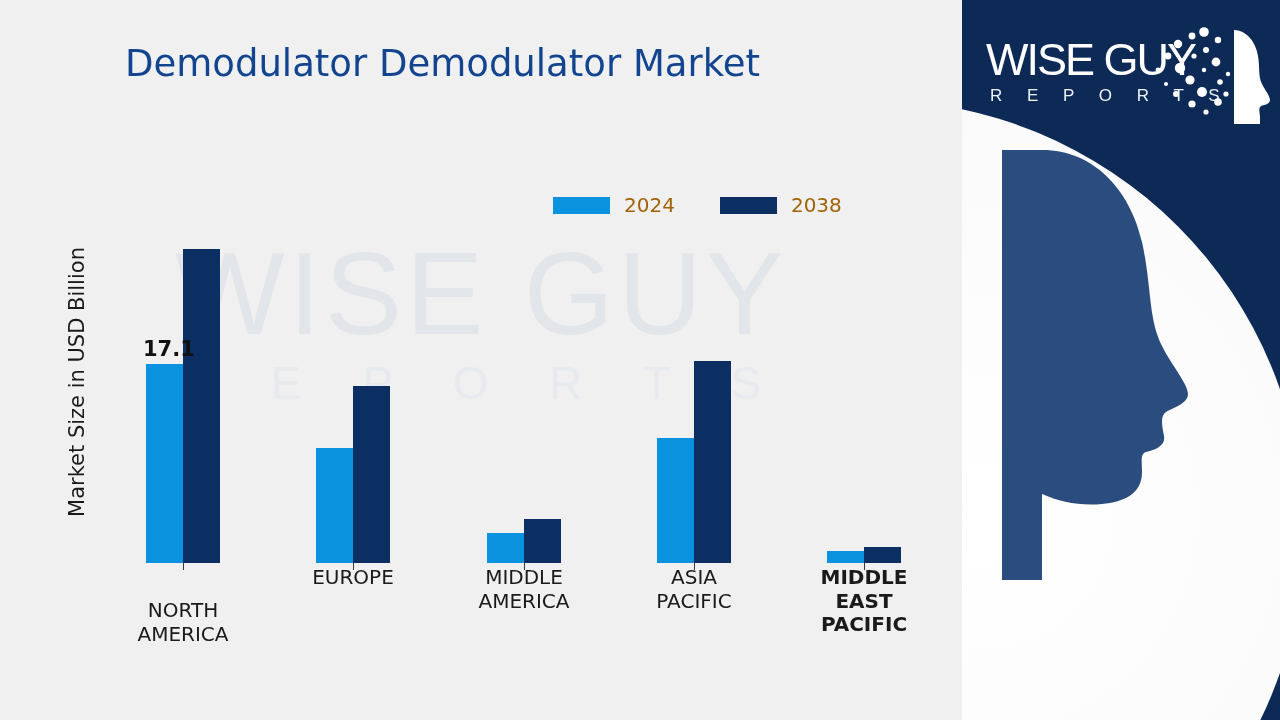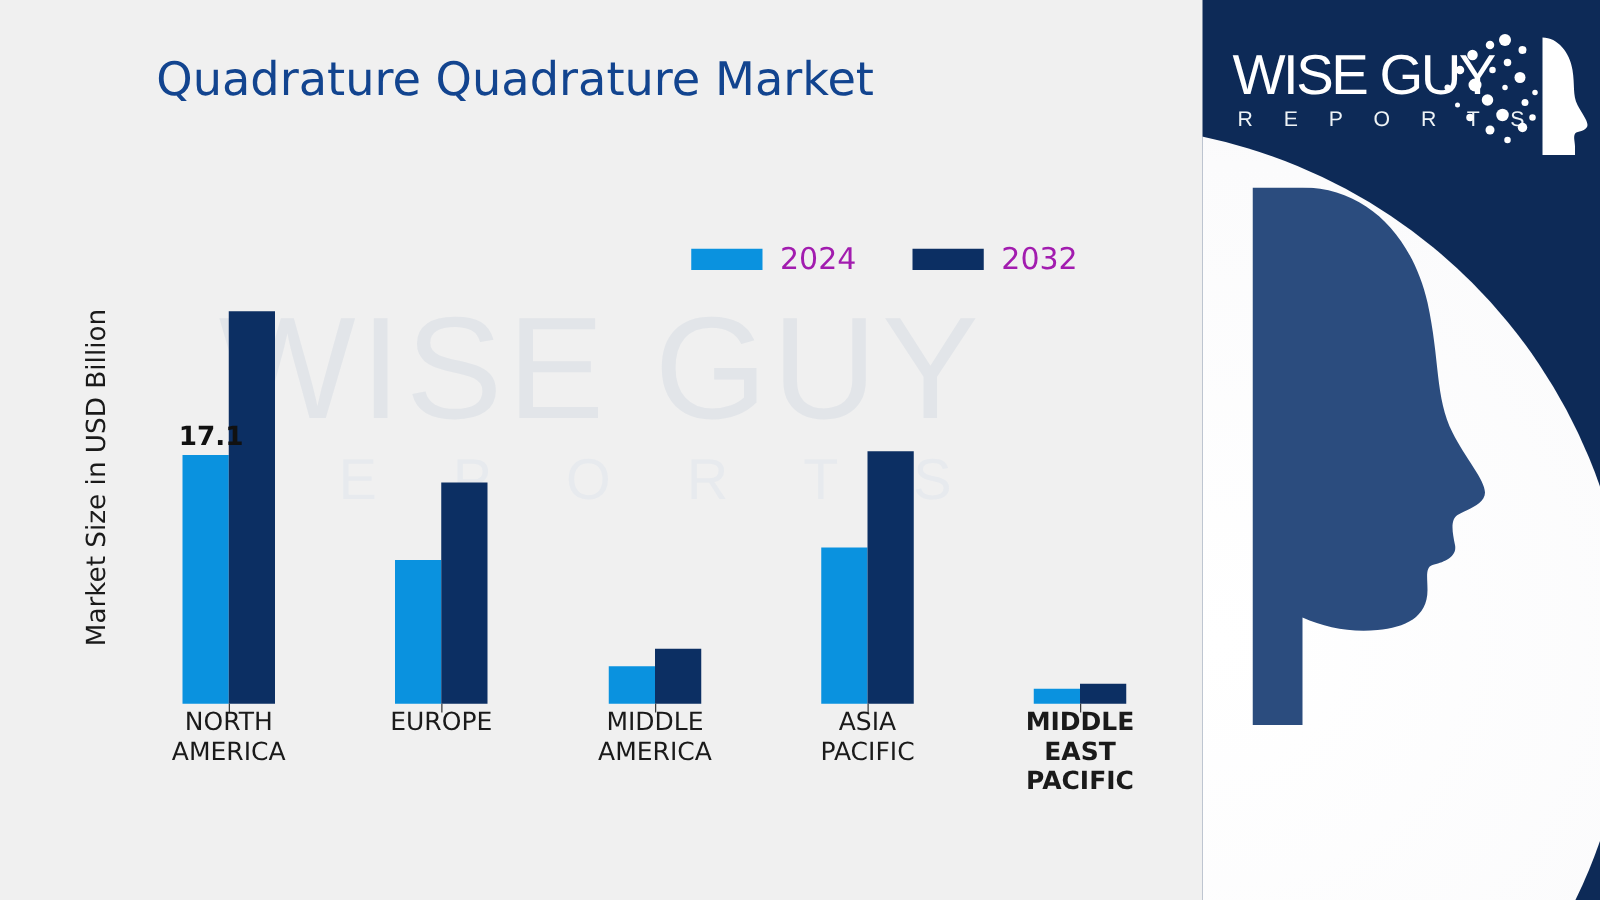--- a/index.html
+++ b/index.html
@@ -41,21 +41,21 @@
     letter-spacing:0px;white-space:nowrap;
   }
 
   
   #legend{
     position:absolute;left:553px;top:193px;
     display:flex;align-items:center;gap:45px;
   }
   .lg-item{display:flex;align-items:center;gap:14px;}
   .lg-swatch{width:57px;height:17px;display:block;}
-  .lg-label{font-size:24px;color:#a21caf;font-family:"DejaVu Sans",sans-serif;}
+  .lg-label{font-size:20px;color:#a16207;font-family:"DejaVu Sans",sans-serif;}
 
   
   #ylabel{
     position:absolute;left:-88px;top:370px;width:330px;
     transform:rotate(-90deg);transform-origin:center center;
     text-align:center;
     font-size:21px;color:#1a1a1a;white-space:nowrap;
     font-family:"DejaVu Sans",sans-serif;
   }
 
@@ -119,30 +119,30 @@
 </head>
 <body>
 
 <div id="canvas">
 
   <div id="wm">
     <div class="wm-main">WISE GUY</div>
     <div class="wm-sub">R E P O R T S</div>
   </div>
 
-  <div id="title">Quadrature Quadrature Market</div>
+  <div id="title">Demodulator Demodulator Market</div>
 
   <div id="legend">
     <div class="lg-item">
       <span class="lg-swatch" style="background:#0a92df"></span>
       <span class="lg-label">2024</span>
     </div>
     <div class="lg-item">
       <span class="lg-swatch" style="background:#0c2f63"></span>
-      <span class="lg-label">2032</span>
+      <span class="lg-label">2038</span>
     </div>
   </div>
 
   <div id="ylabel">Market Size in USD Billion</div>
 
   <div id="plot">
       <div class="grp" style="left: 43px; width: 74px;">
         <div class="bars">
           <div class="bar y2024" title="2024: 17.1" style="height: 199.322px; background: rgb(10, 146, 223);"></div>
           <div class="bar y2032" title="2032: 26.9" style="height: 313.553px; background: rgb(12, 47, 99);"></div>
@@ -173,21 +173,21 @@
       <div class="grp" style="left: 724px; width: 74px;">
         <div class="bars">
           <div class="bar y2024" title="2024: 1" style="height: 11.6562px; background: rgb(10, 146, 223);"></div>
           <div class="bar y2032" title="2032: 1.4" style="height: 16.3187px; background: rgb(12, 47, 99);"></div>
         </div>
         <span class="tick" style="left: 37px;"></span>
       </div>
       <div class="dlabel" style="left: 40px; bottom: 202.322px;">17.1</div>
     </div>
 
-<div class="xlab" style="left: 98px;">
+<div class="xlab" style="left: 98px; margin-top: 33px;">
       <div>NORTH</div>
       <div>AMERICA</div>
     </div>
     <div class="xlab" style="left: 268px;">
       <div>EUROPE</div>
     </div>
     <div class="xlab" style="left: 439px;">
       <div>MIDDLE</div>
       <div>AMERICA</div>
     </div>

